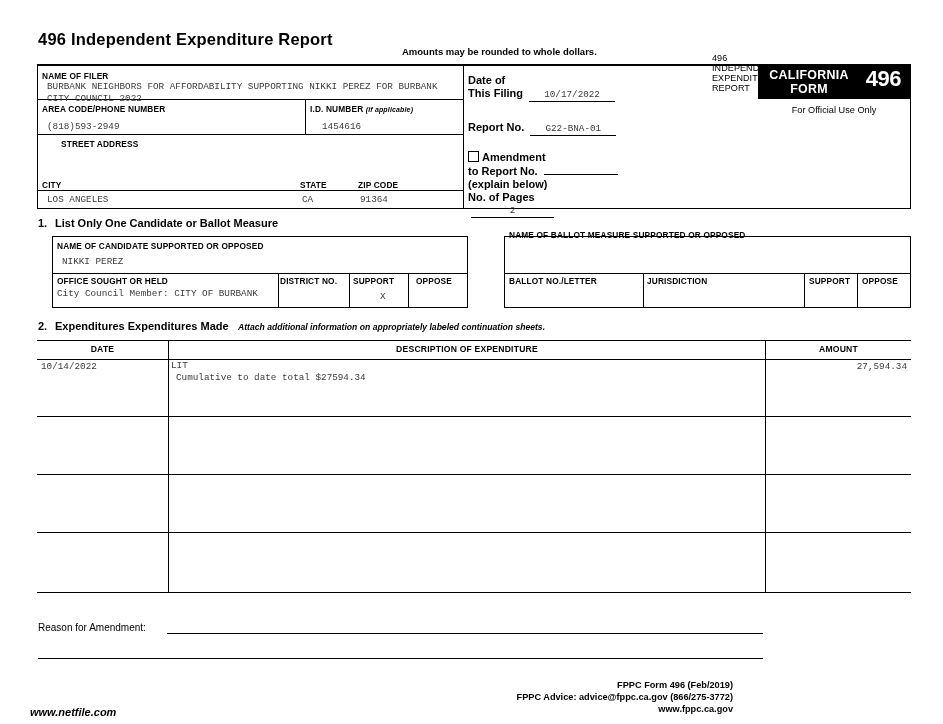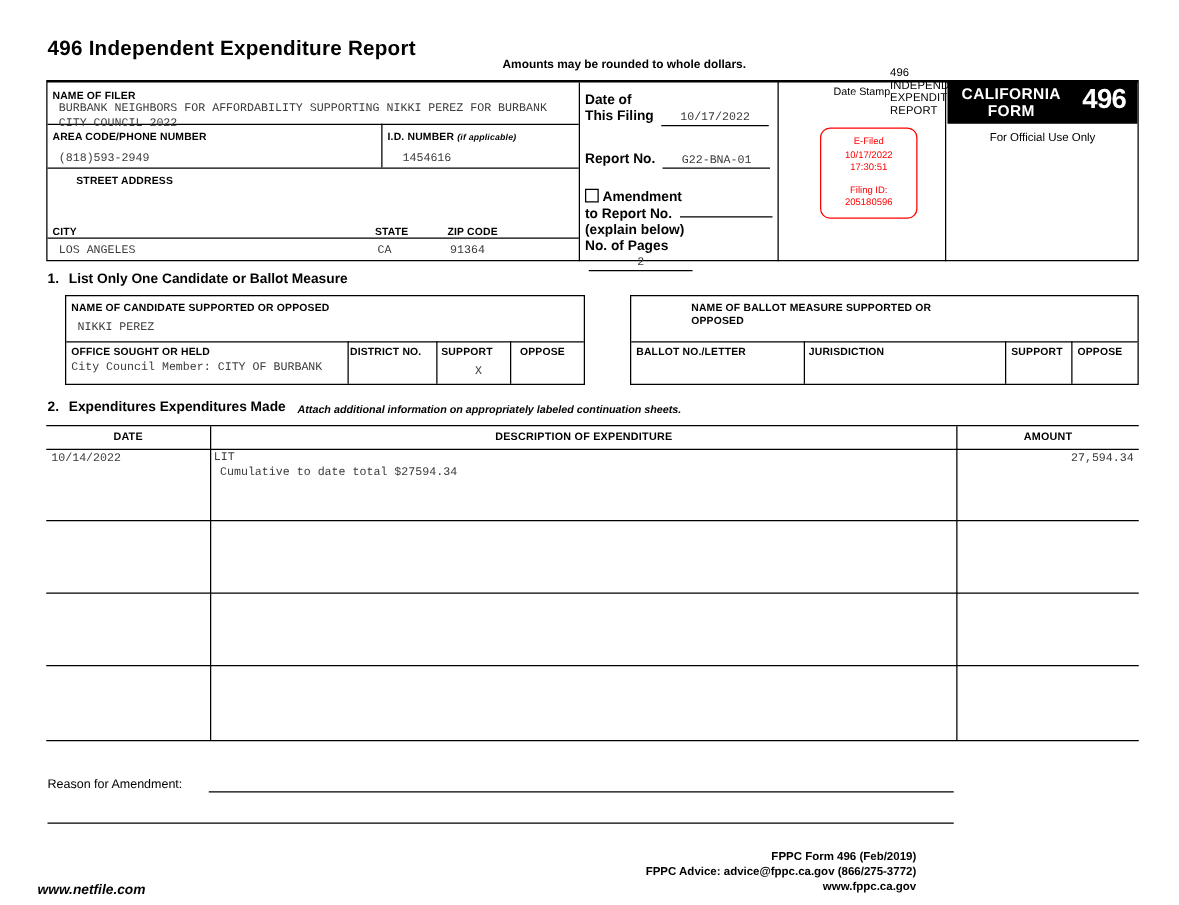--- a/index.html
+++ b/index.html
@@ -322,31 +322,20 @@
       <span>to Report No.</span>
       <span class="uline" style="width:74px; margin-left:3px;"></span>
     </div>
     <div class="row explain" style="left:5px; top:110px;">(explain below)</div>
     <div class="row" style="left:5px; top:123px;">
       <span>No. of Pages</span>
       <span class="uline" style="width:83px; margin-left:3px;">2</span>
     </div>
   </div>
 
-  <div class="stampbox">
-    <div class="stamp-title">Date Stamp</div>
-    <div class="efiled">
-      <div>E-Filed</div>
-      <div>10/17/2022</div>
-      <div>17:30:51</div>
-      <div style="height:7px;"></div>
-      <div>Filing ID:</div>
-      <div>205180596</div>
-    </div>
-  </div>
 
   <div class="caform">
     <div class="ca">
       <div>CALIFORNIA</div>
       <div>FORM</div>
     </div>
     <div class="num">496</div>
   </div>
   <div class="official">For Official Use Only</div>
 
@@ -369,21 +358,21 @@
   <div class="cell val" style="left:380px; top:291px;">X</div>
   <div class="cell lbl" style="left:416px; top:276px;">OPPOSE</div>
   <div class="cell val" style="left:436px; top:291px;"></div>
 
   <div class="s1right">
     <div class="hline" style="left:0; top:36px; width:405px;"></div>
     <div class="vline" style="left:138px; top:36px; height:34px;"></div>
     <div class="vline" style="left:299px; top:36px; height:34px;"></div>
     <div class="vline" style="left:352px; top:36px; height:34px;"></div>
   </div>
-  <div class="cell lbl" style="left:509px; top:241px;margin-left:44px;">NAME OF BALLOT MEASURE SUPPORTED OR OPPOSED</div>
+  <div class="cell lbl" style="left:509px; top:230px;">NAME OF BALLOT MEASURE SUPPORTED OR OPPOSED</div>
   <div class="cell val" style="left:514px; top:256px;"></div>
   <div class="cell lbl" style="left:509px; top:276px;">BALLOT NO./LETTER</div>
   <div class="cell val" style="left:511px; top:290px;"></div>
   <div class="cell lbl" style="left:647px; top:276px;">JURISDICTION</div>
   <div class="cell val" style="left:649px; top:290px;"></div>
   <div class="cell lbl" style="left:809px; top:276px;">SUPPORT</div>
   <div class="cell val" style="left:826px; top:290px;"></div>
   <div class="cell lbl" style="left:862px; top:276px;">OPPOSE</div>
   <div class="cell val" style="left:878px; top:290px;"></div>
 

